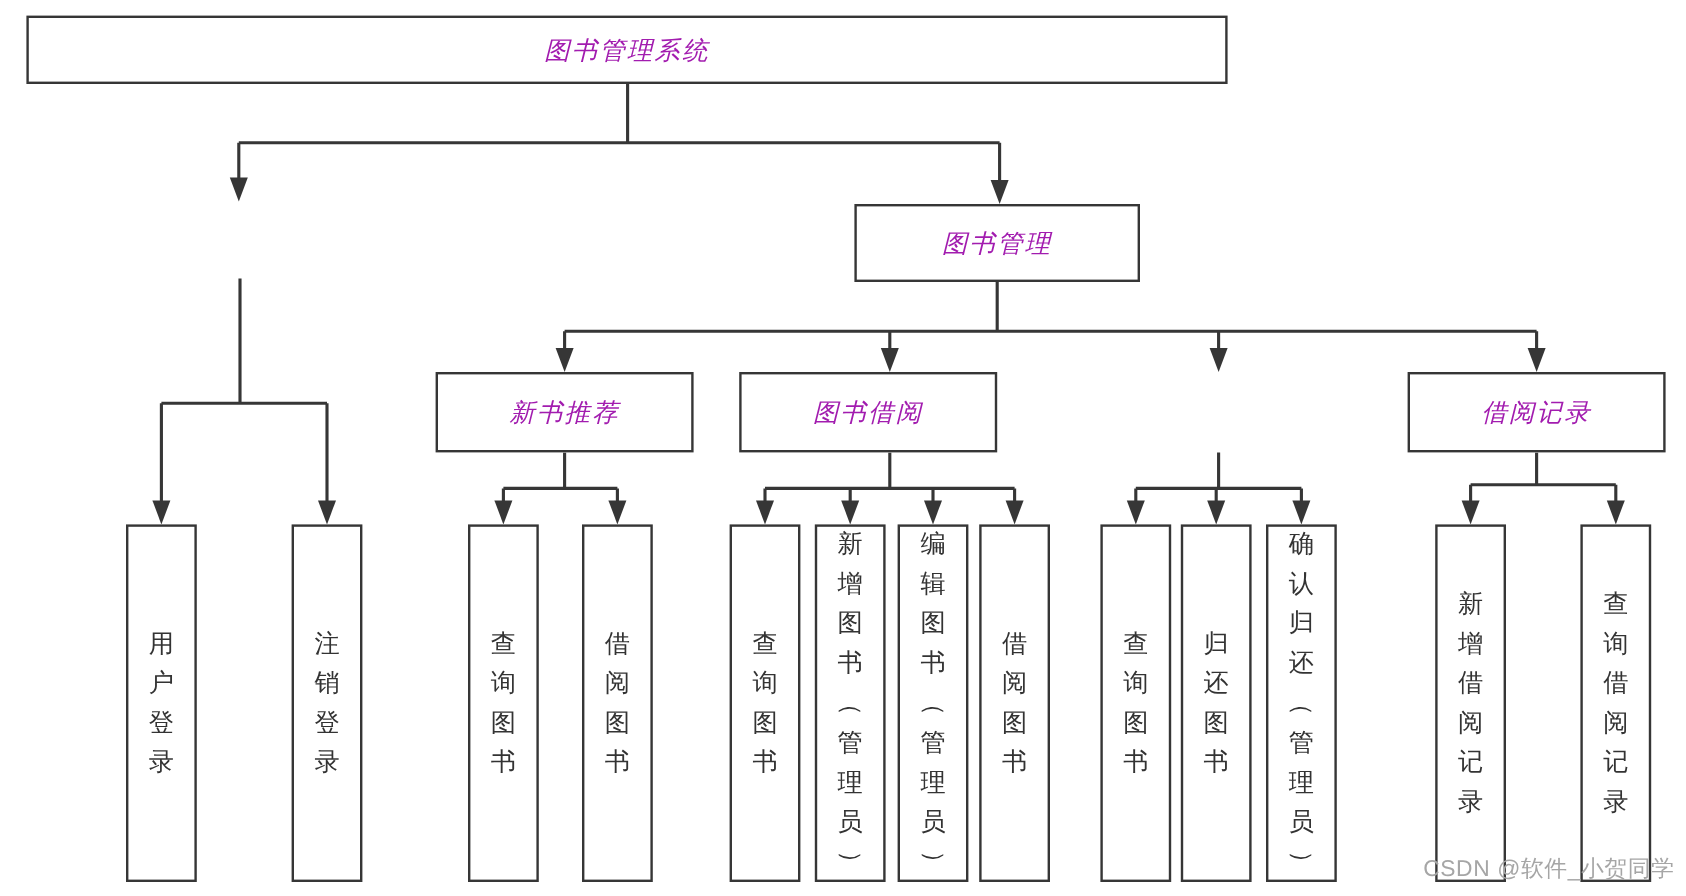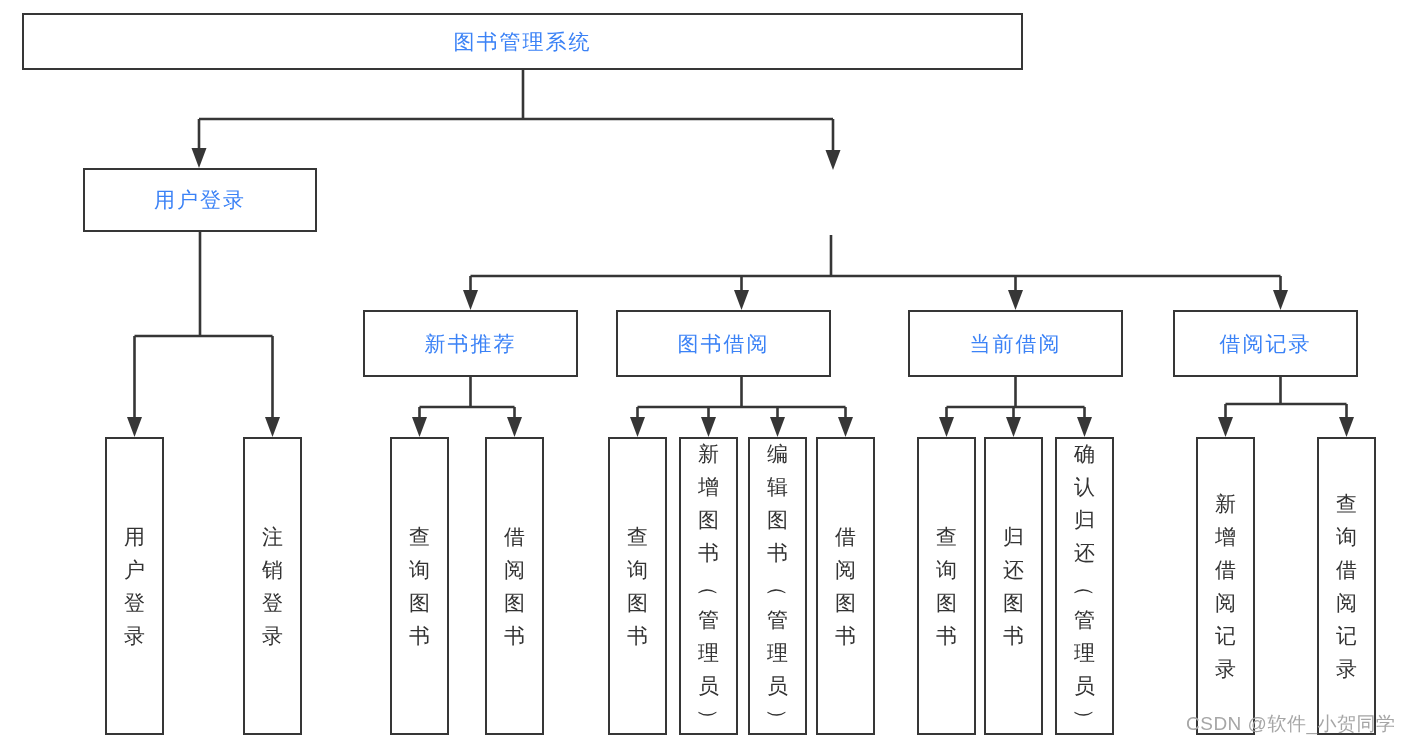--- a/index.html
+++ b/index.html
@@ -7,21 +7,21 @@
     position:relative;width:1405px;height:747px;background:#ffffff;overflow:hidden;
     font-family:"Liberation Sans","DejaVu Sans",sans-serif;color:#333333;
   }
   svg.wires{position:absolute;left:0;top:0;width:1405px;height:747px;}
   svg.wires path{stroke:#363636;stroke-width:2.6;fill:none;}
   svg.wires polygon{fill:#363636;}
   .node{
     position:absolute;box-sizing:border-box;background:#ffffff;
     border:2.6px solid #363636;display:flex;align-items:center;justify-content:center;
   }
-  .hlabel{font-size:21px;letter-spacing:2px;color:#3b82f6;white-space:nowrap;}
+  .hlabel{font-size:21px;letter-spacing:2px;color:#a21caf;white-space:nowrap;font-style:italic;}
   .vtext{
     display:flex;flex-direction:column;align-items:center;justify-content:center;
     gap:12px;height:100%;font-size:21px;line-height:1;color:#333333;
   }
   .vtext span{display:block;height:21px;}
   .vtext span.vpar{transform:rotate(90deg);height:22px;line-height:22px;}
   .watermark{
     position:absolute;left:1186px;top:711px;font-size:19px;letter-spacing:0.5px;
     color:#a6a6a6;white-space:nowrap;
   }
@@ -57,34 +57,31 @@
       <polygon points="1077,417 1092,417 1084.5,437"></polygon>
       <path d="M 1280.5 377 V 404 M 1225.5 404 H 1346.5 M 1225.5 404 V 420 M 1346.5 404 V 420 "></path>
       <polygon points="1218,417 1233,417 1225.5,437"></polygon>
       <polygon points="1339,417 1354,417 1346.5,437"></polygon>
     </svg>
 
   <div class="node" style="left:22px;top:13px;width:1001px;height:57px;">
     <span class="hlabel">图书管理系统</span>
   </div>
 
-  <div class="node" style="left:83px;top:168px;width:234px;height:64px;">
-    <span class="hlabel">用户登录</span>
+  <div class="node" style="left:712px;top:170px;width:238px;height:65px;">
+    <span class="hlabel">图书管理</span>
   </div>
 
   <div class="node" style="left:363px;top:310px;width:215px;height:67px;align-items:center;">
     <span class="hlabel">新书推荐</span>
   </div>
   <div class="node" style="left:616px;top:310px;width:215px;height:67px;">
     <span class="hlabel">图书借阅</span>
   </div>
-  <div class="node" style="left:908px;top:310px;width:215px;height:67px;">
-    <span class="hlabel">当前借阅</span>
-  </div>
-  <div class="node" style="left:1173px;top:310px;width:185px;height:67px;">
+  <div class="node" style="left:1173px;top:310px;width:215px;height:67px;">
     <span class="hlabel">借阅记录</span>
   </div>
 
   <div class="node" style="left:105px;top:437px;width:59px;height:298px;">
     <span class="vtext">
         <span>用</span>
         <span>户</span>
         <span>登</span>
         <span>录</span>
       </span>

